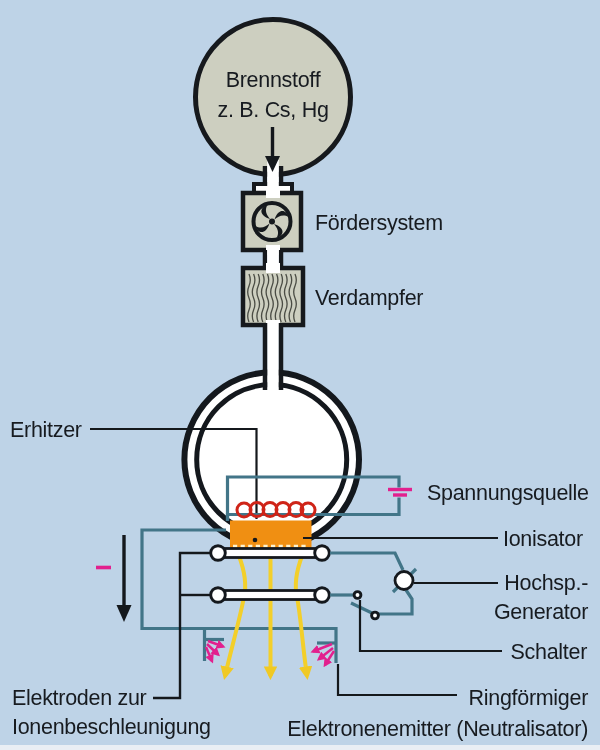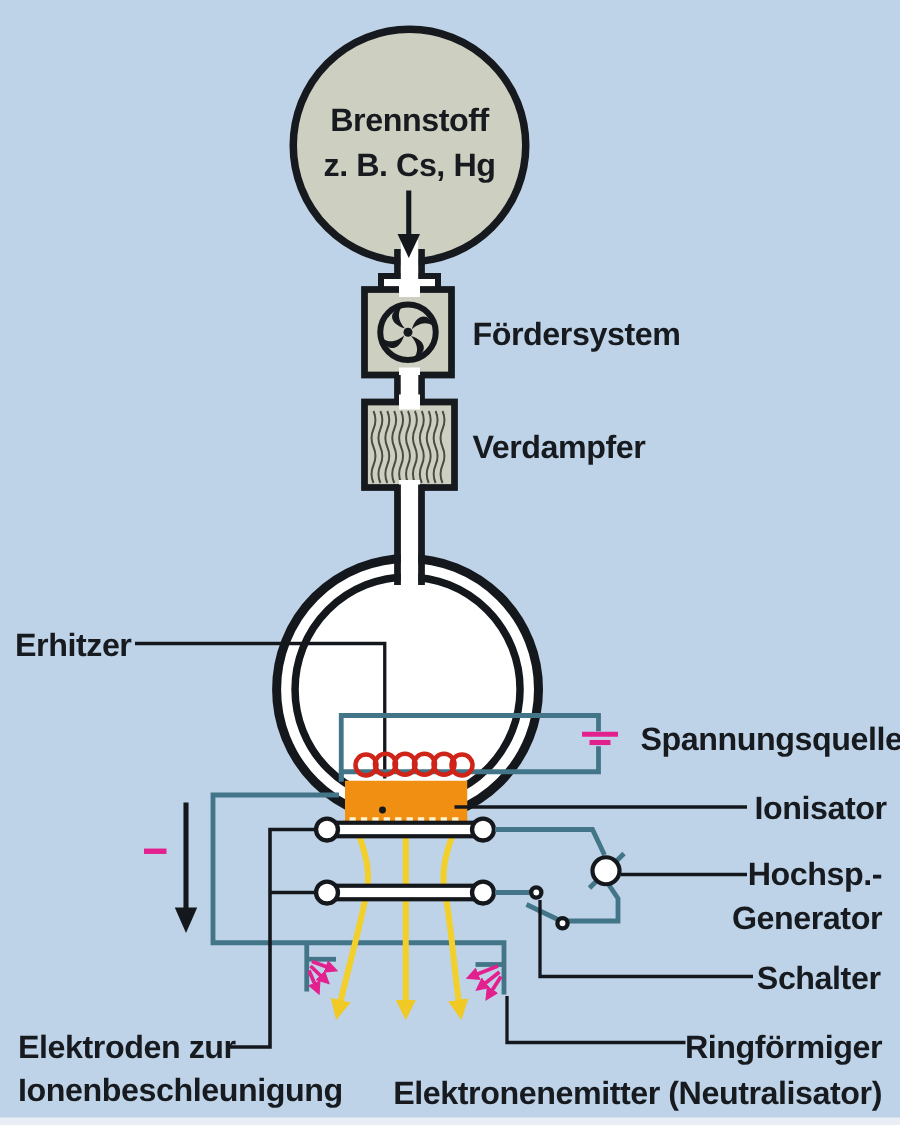--- a/index.html
+++ b/index.html
@@ -1,16 +1,16 @@
 <!DOCTYPE html>
 <html><head>
 <meta charset="utf-8">
 <style>
   html,body{margin:0;padding:0;background:#bed3e7;}
-  #stage{width:600px;height:750px;position:relative;overflow:hidden;font-weight:bold;}
+  #stage{width:600px;height:750px;position:relative;overflow:hidden;}
   .lbl{font-family:"Liberation Sans","DejaVu Sans",sans-serif;font-size:21.5px;
        fill:#171b20;letter-spacing:-0.3px;}
   .ptr{stroke:#14181c;stroke-width:2.2;fill:none;}
   .teal{stroke:#427588;stroke-width:3.2;fill:none;}
   .blackwire{stroke:#14181c;stroke-width:2.4;fill:none;}
 </style>
 </head>
 <body>
 
 <div id="stage">

